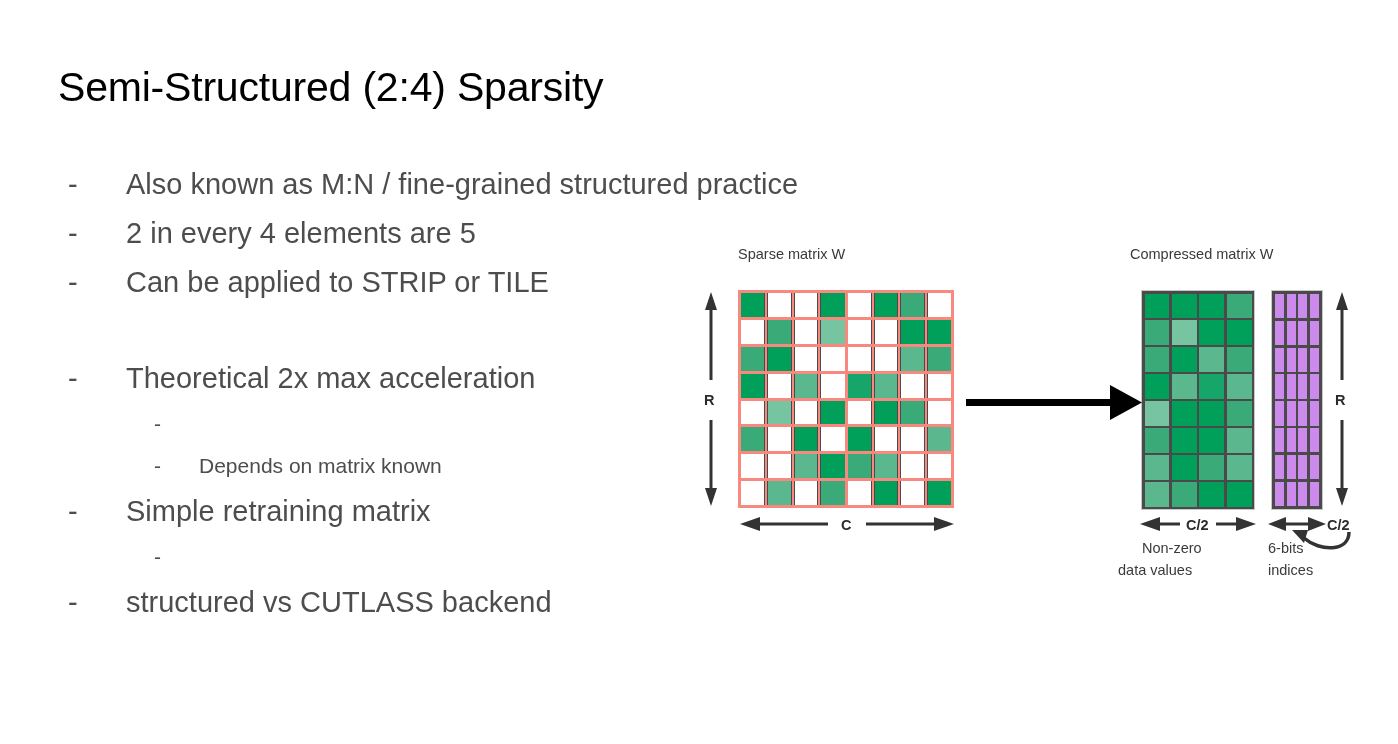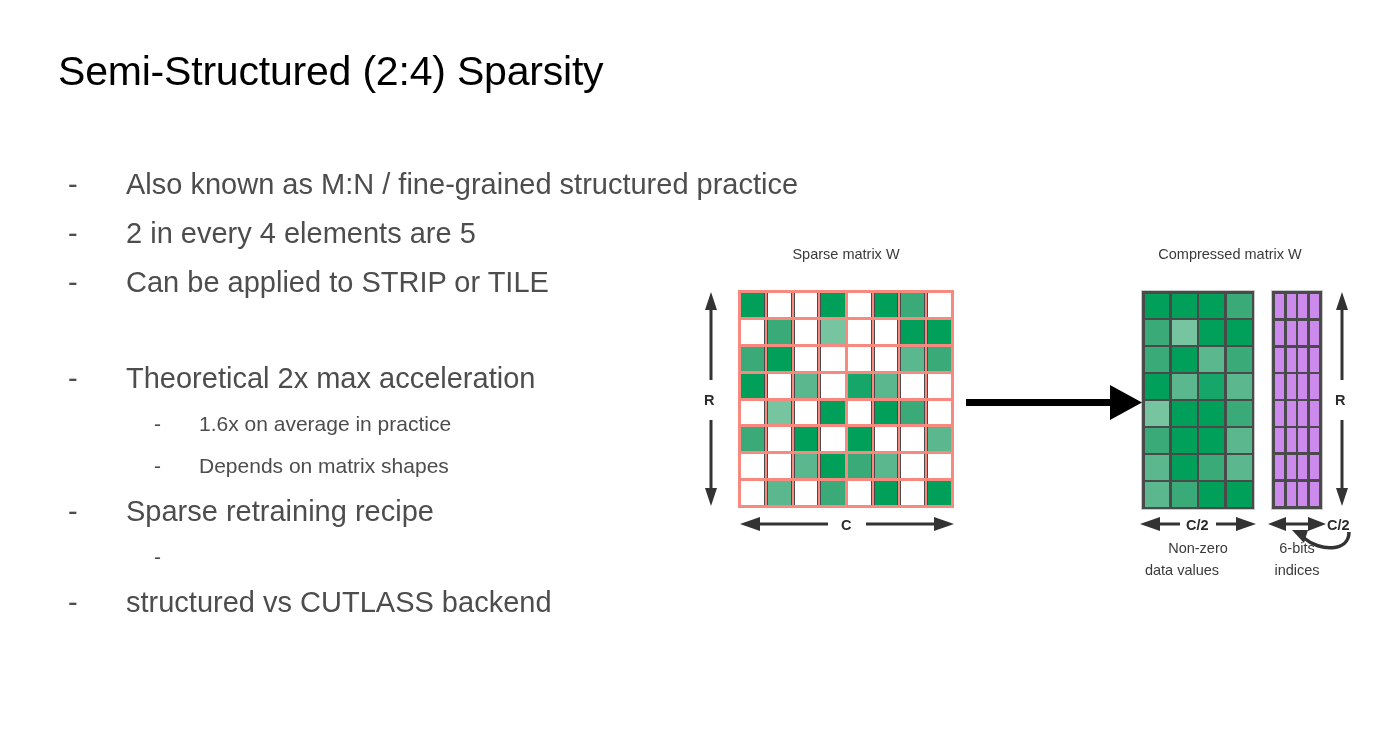--- a/index.html
+++ b/index.html
@@ -14,21 +14,21 @@
     position: relative;
     overflow: hidden;
     font-family: "Liberation Sans", sans-serif;
     -webkit-font-smoothing: antialiased;
   }
 
   
   #slide-title {
     position: absolute;
     left: 58px;
-    top: 48px;
+    top: 64px;
     font-size: 41px;
     line-height: 1.15;
     color: #000000;
     font-weight: 400;
     letter-spacing: -0.2px;
     white-space: nowrap;
   }
 
   
   #bullet-list {
@@ -70,21 +70,21 @@
     left: 690px;
     top: 240px;
     width: 700px;
     height: 360px;
   }
   .fig-caption {
     position: absolute;
     font-size: 14.5px;
     color: #3a3a3a;
     white-space: nowrap;
-    text-align: center;
+    text-align: left;
   }
   .axis-letter {
     position: absolute;
     font-size: 14.5px;
     color: #2b2b2b;
     font-weight: 600;
     white-space: nowrap;
   }
 
   
@@ -178,29 +178,28 @@
       <span class="dash">-</span>
       <span class="btext">Can be applied to STRIP or TILE</span>
     </div>
     <div class="bullet-spacer"></div>
     <div class="bullet-row level-1">
       <span class="dash">-</span>
       <span class="btext">Theoretical 2x max acceleration</span>
     </div>
     <div class="bullet-row level-2">
       <span class="dash">-</span>
-      <span class="btext">1.6x on average in practice</span>
     </div>
     <div class="bullet-row level-2">
       <span class="dash">-</span>
-      <span class="btext">Depends on matrix shapes</span>
-    </div>
-    <div class="bullet-row level-1">
-      <span class="dash">-</span>
-      <span class="btext">Sparse retraining recipe</span>
+      <span class="btext">Depends on matrix known</span>
+    </div>
+    <div class="bullet-row level-1">
+      <span class="dash">-</span>
+      <span class="btext">Simple retraining matrix</span>
     </div>
     <div class="bullet-row level-2">
       <span class="dash">-</span>
     </div>
     <div class="bullet-row level-1">
       <span class="dash">-</span>
       <span class="btext">structured vs CUTLASS backend</span>
     </div>
   </div>
 

